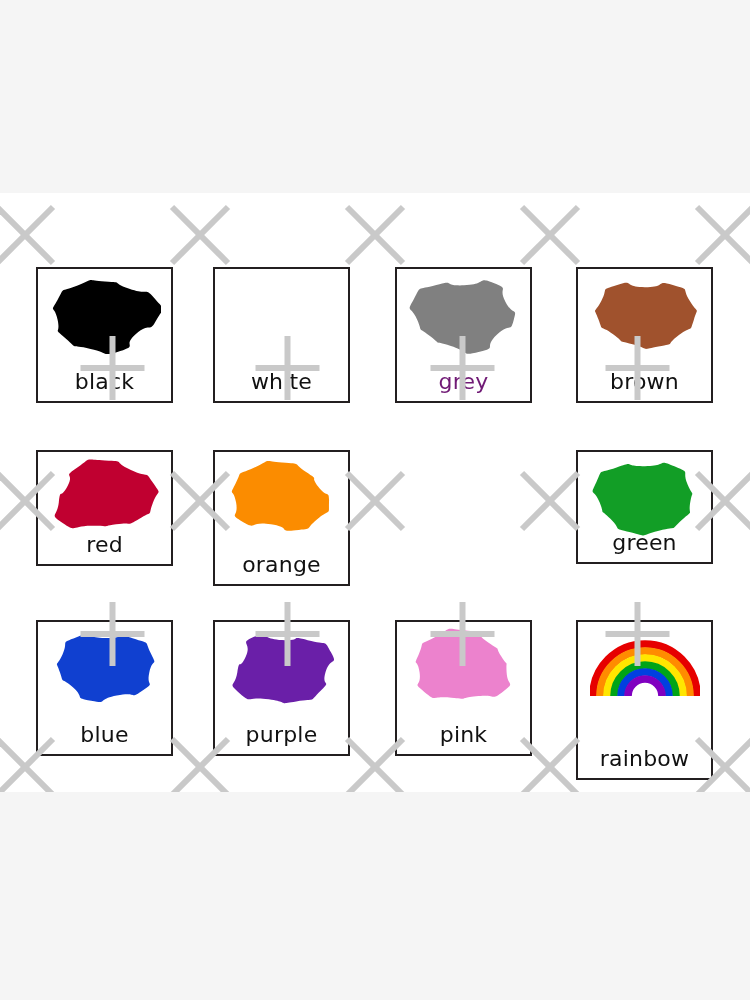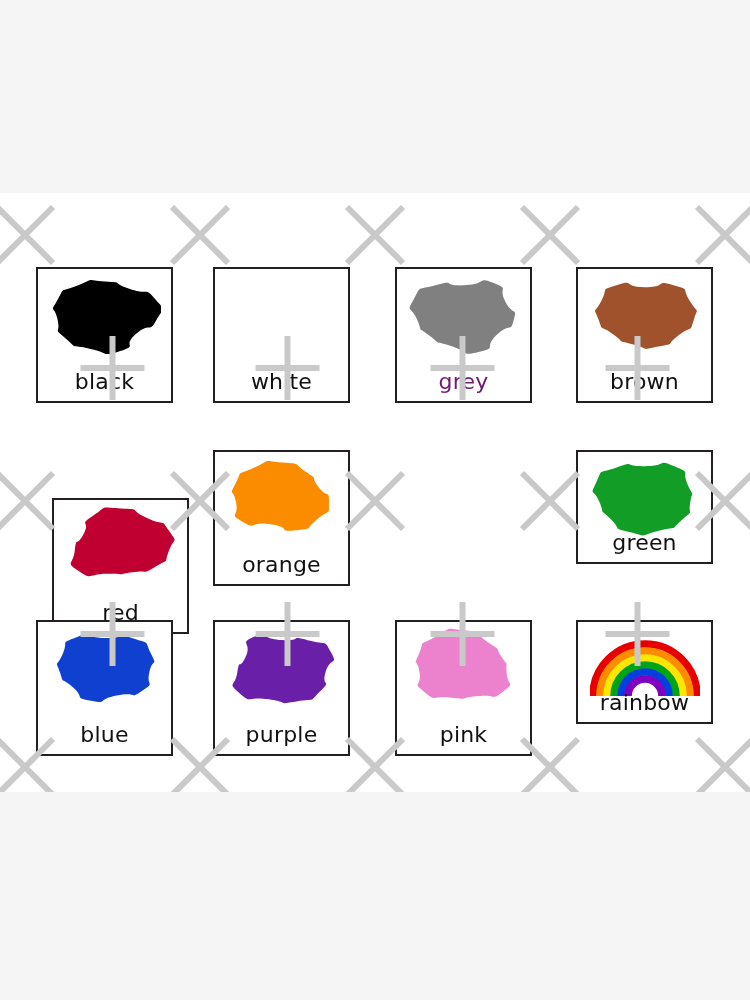--- a/index.html
+++ b/index.html
@@ -119,21 +119,21 @@
           <div class="card-label" style="color: #701a75;">grey</div>
         </div>
         <div class="card" style="left: 576px; top: 74px; width: 137px; height: 136px; border-color: rgb(35, 31, 32);">
           <div class="swatch-wrap">
             <svg width="112" height="80" viewBox="0 0 112 80" class="swatch">
               <path d="M56.0,13.2C79.3,13.2 65.0,5.3 83.8,11.0C102.5,16.8 91.9,12.2 100.7,26.8C109.6,41.5 109.4,31.4 104.8,45.9C100.1,60.3 104.5,50.0 89.6,61.2C74.7,72.4 88.7,68.7 69.4,72.5C50.0,76.4 62.6,75.5 43.6,70.3C24.6,65.1 38.4,70.5 24.1,60.2C9.8,49.8 14.5,59.5 9.5,45.6C4.6,31.8 4.4,41.7 12.3,27.1C20.1,12.6 9.8,16.8 28.2,11.0C46.6,5.1 32.7,13.2 56.0,13.2Z" fill="#a0522d"></path>
             </svg>
           </div>
           <div class="card-label" style="color: rgb(17, 17, 17);">brown</div>
         </div>
-        <div class="card" style="left: 52px; top: 257px; width: 137px; height: 136px; border-color: rgb(35, 31, 32); margin-top: 48px;">
+        <div class="card" style="left: 36px; top: 257px; width: 137px; height: 116px; border-color: rgb(35, 31, 32);">
           <div class="swatch-wrap">
             <svg width="112" height="80" viewBox="0 0 112 80" class="swatch">
               <path d="M56.0,3.5C78.6,4.4 61.8,3.7 81.9,13.0C102.1,22.4 94.8,12.0 104.0,25.8C113.2,39.6 109.6,30.7 103.9,45.8C98.2,60.9 105.8,52.6 90.4,61.7C75.0,70.7 86.5,64.3 67.1,67.3C47.7,70.3 66.5,69.3 44.2,68.8C21.9,68.4 28.4,76.0 14.0,66.3C-0.4,56.5 7.9,61.2 9.8,45.6C11.7,30.0 10.9,43.7 18.6,29.1C26.2,14.5 12.3,21.6 28.0,10.8C43.8,0.1 33.4,2.6 56.0,3.5Z" fill="#c00030"></path>
             </svg>
           </div>
           <div class="card-label" style="color: rgb(17, 17, 17);">red</div>
         </div>
         <div class="card" style="left: 213px; top: 257px; width: 137px; height: 136px; border-color: rgb(35, 31, 32);">
           <div class="swatch-wrap">
             <svg width="112" height="80" viewBox="0 0 112 80" class="swatch">
@@ -167,21 +167,21 @@
           <div class="card-label" style="color: rgb(17, 17, 17);">blue</div>
         </div>
         <div class="card" style="left: 395px; top: 427px; width: 137px; height: 136px; border-color: rgb(35, 31, 32);">
           <div class="swatch-wrap">
             <svg width="112" height="80" viewBox="0 0 112 80" class="swatch">
               <path d="M56.0,3.3C78.1,5.6 64.2,4.4 79.9,15.2C95.5,26.1 85.4,16.6 93.2,29.2C101.1,41.8 97.7,30.4 98.6,45.2C99.4,60.1 108.0,54.5 95.2,64.6C82.3,74.6 89.7,66.7 68.0,69.3C46.2,71.8 65.1,72.6 43.4,70.7C21.7,68.9 29.6,75.5 16.3,64.9C2.9,54.3 13.8,61.5 11.6,45.4C9.4,29.4 4.4,41.6 11.0,26.7C17.5,11.8 8.3,19.7 27.2,9.9C46.1,0.1 33.9,1.1 56.0,3.3Z" fill="#ec82cd"></path>
             </svg>
           </div>
           <div class="card-label" style="color: rgb(17, 17, 17);">pink</div>
         </div>
-        <div class="card" style="left: 576px; top: 427px; width: 137px; height: 104px; border-color: rgb(35, 31, 32);">
+        <div class="card" style="left: 576px; top: 427px; width: 137px; height: 160px; border-color: rgb(35, 31, 32);">
           <div class="swatch-wrap">
             <svg width="110" height="62" viewBox="0 0 110 62" class="swatch">
               <path d="M3,60 A52,52 0 0 1 107,60" fill="none" stroke="#e60000" stroke-width="7.6"></path>
               <path d="M10,60 A45,45 0 0 1 100,60" fill="none" stroke="#ff8c00" stroke-width="7.6"></path>
               <path d="M17,60 A38,38 0 0 1 93,60" fill="none" stroke="#ffe600" stroke-width="7.6"></path>
               <path d="M24,60 A31,31 0 0 1 86,60" fill="none" stroke="#00a417" stroke-width="7.6"></path>
               <path d="M31,60 A24,24 0 0 1 79,60" fill="none" stroke="#0040e0" stroke-width="7.6"></path>
               <path d="M38,60 A17,17 0 0 1 72,60" fill="none" stroke="#8000c0" stroke-width="7.6"></path>
               <path d="M45,60 A10,10 0 0 1 65,60 Z" fill="#ffffff"></path>
             </svg>

